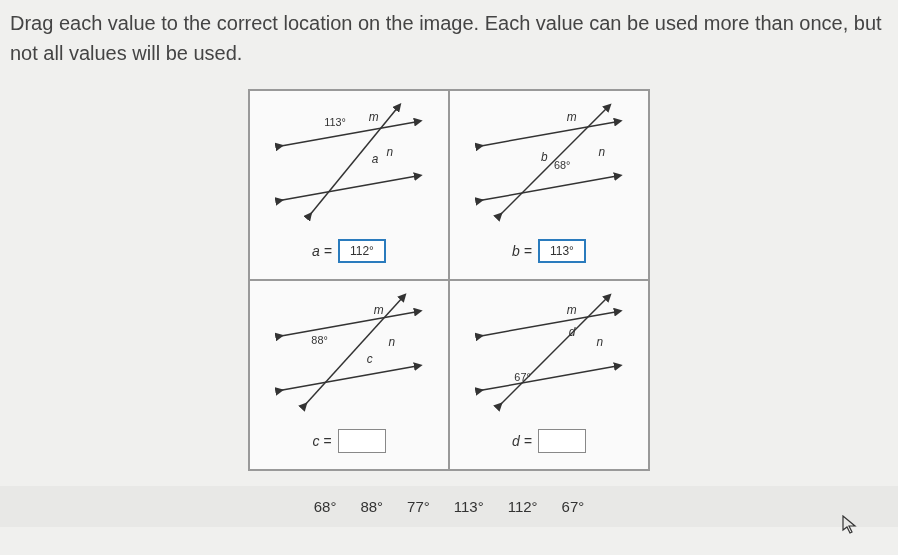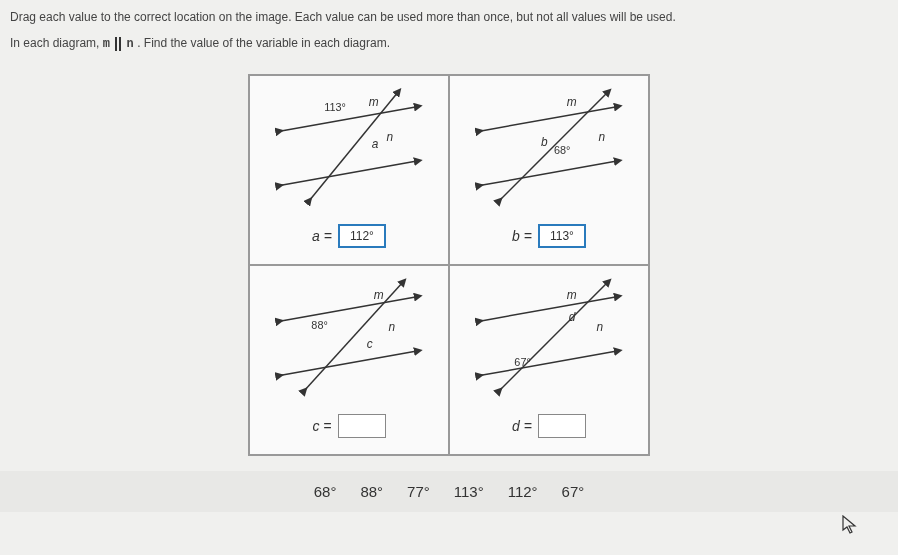--- a/index.html
+++ b/index.html
@@ -1,17 +1,17 @@
 <!DOCTYPE html>
 <html><head>
 <meta charset="utf-8">
 <style>
 *{box-sizing:border-box;margin:0;padding:0}
 body{width:898px;height:555px;background:#f0f0ee;font-family:Arial,sans-serif;color:#333;position:relative;overflow:hidden}
-.instructions{padding:8px 10px;font-size:12px;line-height:1.5;color:#444}
+.instructions{padding:8px 10px;font-size:20px;line-height:1.5;color:#444}
 .instructions p{margin-bottom:8px}
 .mono{font-family:'Courier New',monospace;font-weight:bold}
 .parallel{display:inline-block;position:relative;width:10px;height:14px;vertical-align:middle}
 .parallel::before,.parallel::after{content:'';position:absolute;top:0;width:2px;height:14px;background:#333}
 .parallel::before{left:2px}.parallel::after{left:6px}
 .grid-container{display:flex;justify-content:center;margin-top:5px}
 .grid{border:1px solid #999;background:#fff}
 .row{display:flex}
 .cell{width:200px;height:190px;border:1px solid #999;position:relative;background:#fafafa}
 .diagram{width:100%;height:140px;position:relative}
@@ -26,27 +26,20 @@
 .arrow{fill:#333}
 .lbl{font-size:12px;font-style:italic;fill:#333}
 .ang{font-size:11px;fill:#333}
 .cursor{position:absolute;right:40px;bottom:15px;font-size:18px;color:#333}
 </style>
 </head>
 <body>
 
 <div class="instructions">
   <p>Drag each value to the correct location on the image. Each value can be used more than once, but not all values will be used.</p>
-  <p>
-    <span>In each diagram, </span>
-    <span class="mono">m</span>
-    <span class="parallel"></span>
-    <span class="mono">n</span>
-    <span>. Find the value of the variable in each diagram.</span>
-  </p>
 </div>
 
 <div class="grid-container">
 <div class="grid">
 <div class="row">
 
 <div class="cell">
 <div class="diagram">
 <svg viewBox="0 0 200 140">
 <defs>

